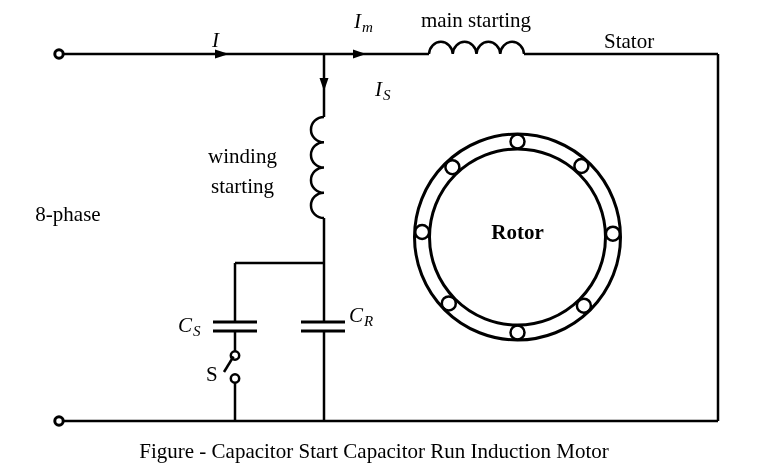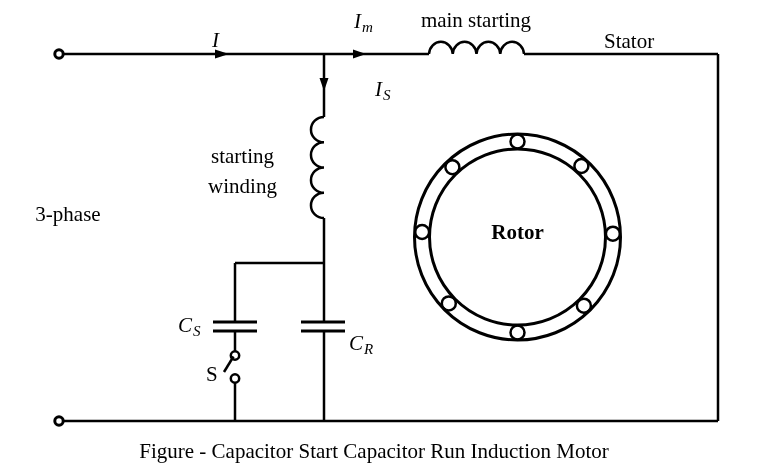--- a/index.html
+++ b/index.html
@@ -102,31 +102,31 @@
 
   <span class="lbl ital" style="left:354px;top:9px;"><span>I</span><span class="sub">m</span></span>
 
   <span class="lbl ital" style="left:331px;top:77px;margin-left:44px;"><span>I</span><span class="sub">S</span></span>
 
   <span class="lbl center" style="left:396px;top:8px;width:160px;">main starting</span>
 
   <span class="lbl" style="left:604px;top:29px;">Stator</span>
 
   <div class="lbl center" style="left:190px;top:141px;width:105px;line-height:30px;">
+    <div>winding</div>
     <div>starting</div>
-    <div>winding</div>
   </div>
 
   <div class="lbl center" style="left:8px;top:200px;width:120px;line-height:29px;">
-    <div>3-phase</div>
+    <div>8-phase</div>
   </div>
 
   <span class="lbl center" style="left:467px;top:220px;width:101px;font-weight:bold;">Rotor</span>
 
   <span class="lbl ital" style="left:178px;top:313px;width:34px;"><span>C</span><span class="sub">S</span></span>
 
-  <span class="lbl ital" style="left:349px;top:331px;"><span>C</span><span class="sub">R</span></span>
+  <span class="lbl ital" style="left:349px;top:303px;"><span>C</span><span class="sub">R</span></span>
 
   <span class="lbl" style="left:206px;top:362px;">S</span>
 
   <div class="caption">Figure - Capacitor Start Capacitor Run Induction Motor</div>
 
 </div>
 
 </body></html>

